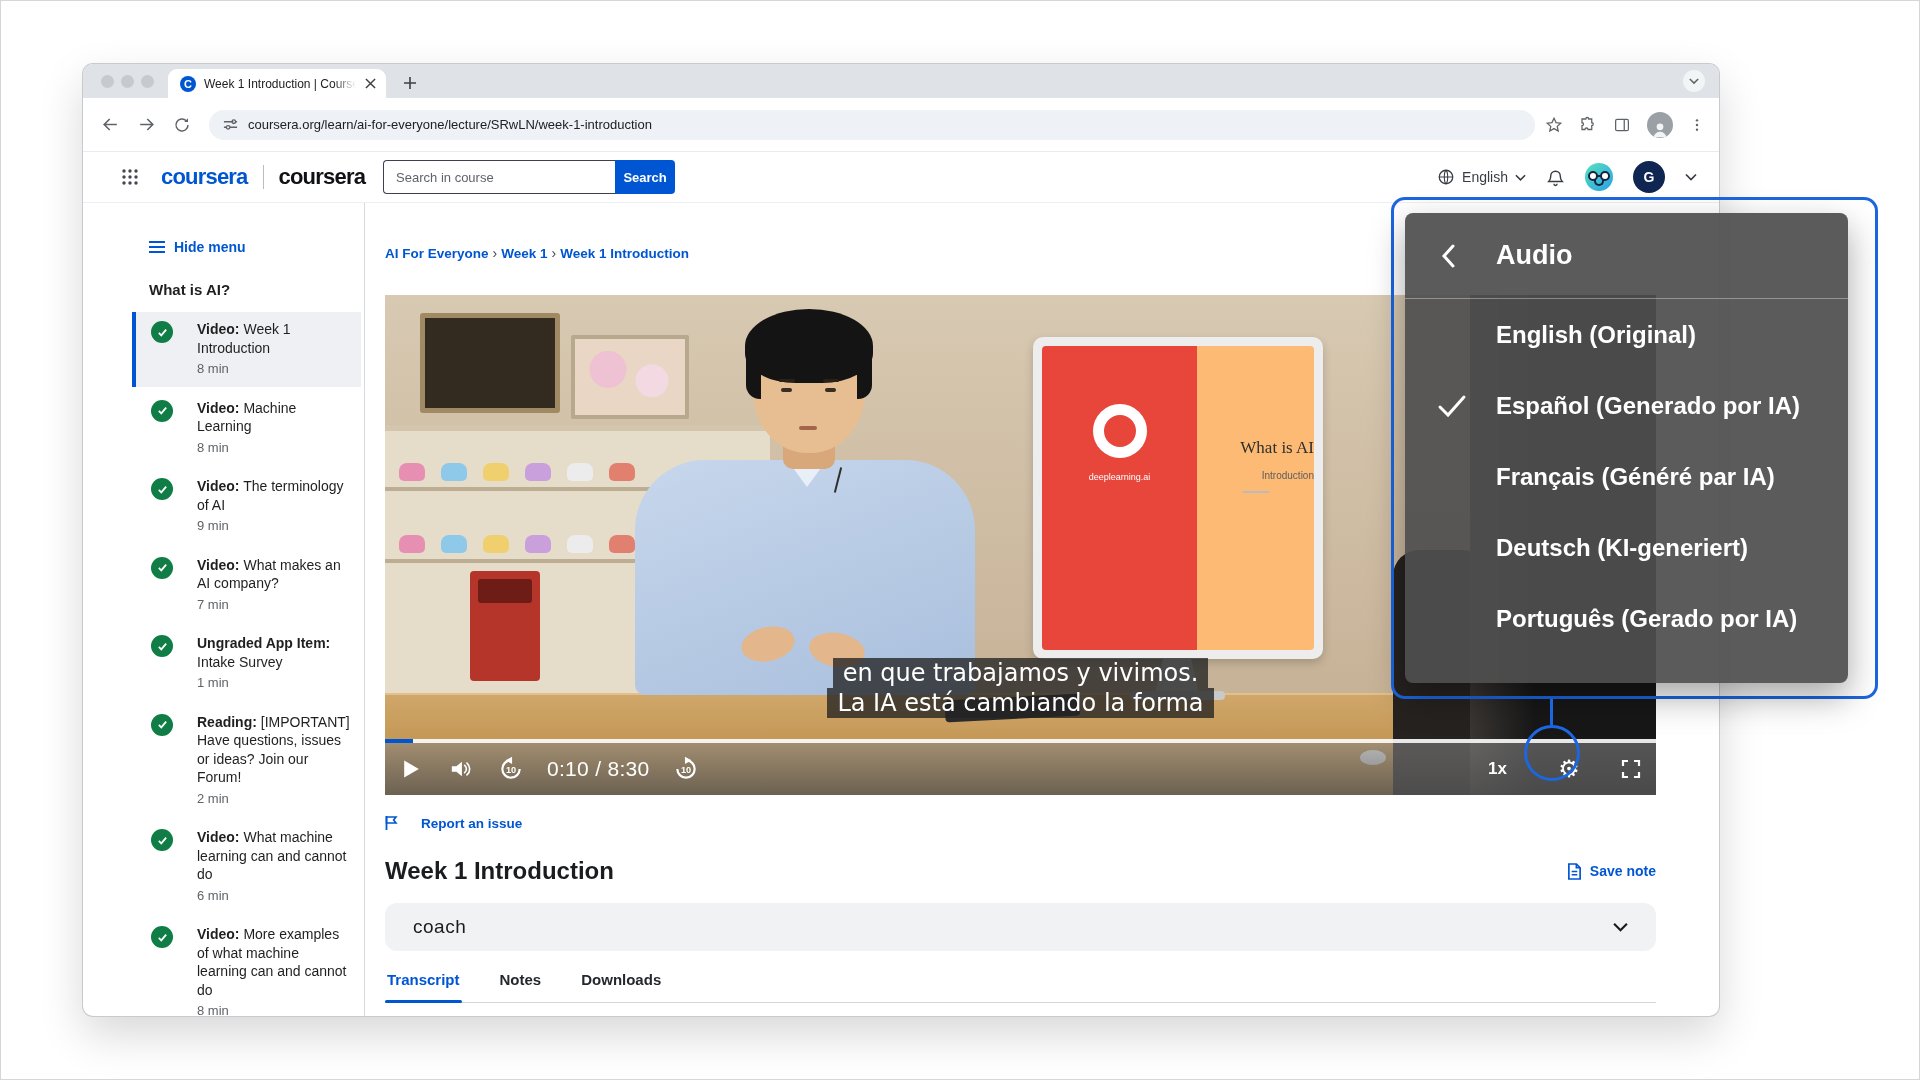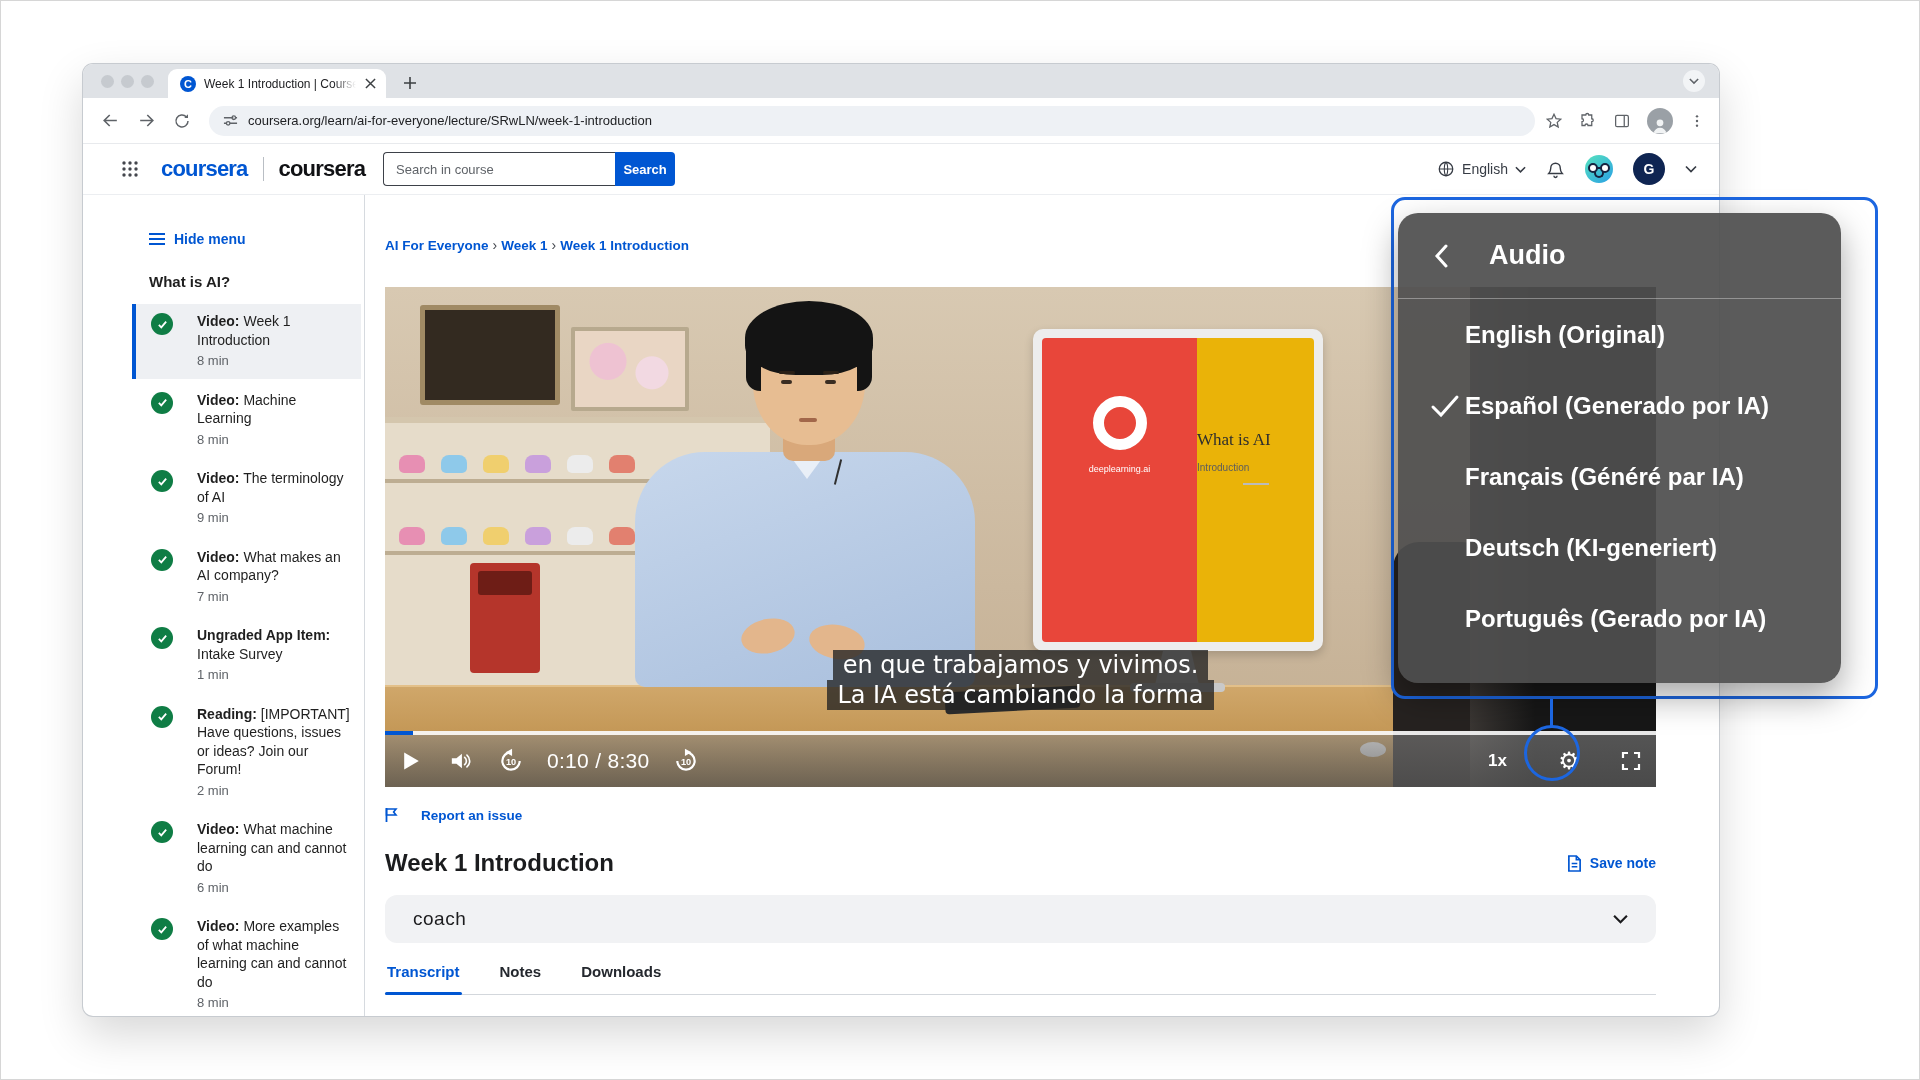--- a/index.html
+++ b/index.html
@@ -23,21 +23,21 @@
              font-size:11px; font-weight:bold; display:flex; align-items:center; justify-content:center; flex:0 0 16px;}
   .tab-title { font-size:12px; color:#202124; white-space:nowrap; overflow:hidden; width:152px; margin-left:8px;
                -webkit-mask-image:linear-gradient(90deg,#000 85%,transparent); mask-image:linear-gradient(90deg,#000 85%,transparent); }
   .tab-close { margin-left:auto; width:16px; height:16px; color:#3c4043; display:flex; align-items:center; justify-content:center;}
   .newtab { position:absolute; left:315px; top:7px; width:24px; height:24px; color:#3c4043;
             display:flex; align-items:center; justify-content:center; }
   .strip-chevron { position:absolute; right:14px; top:6px; width:22px; height:22px; border-radius:50%;
                    background:#f2f4f6; color:#5f6368; display:flex; align-items:center; justify-content:center; }
 
   
-  .toolbar { height:46px; background:#fff; display:flex; align-items:center; padding:0 14px; border-bottom:1px solid #e8eaed; }
+  .toolbar { height:54px; background:#fff; display:flex; align-items:center; padding:0 14px; border-bottom:1px solid #e8eaed; }
   .nav-ic { width:26px; height:26px; display:flex; align-items:center; justify-content:center; color:#5f6368; margin-right:10px; flex:0 0 auto;}
   .omnibox { flex:1 1 auto; height:30px; background:#eef1f5; border-radius:15px; display:flex; align-items:center;
              padding:0 14px; margin:0 10px 0 4px; min-width:0; }
   .omni-ic { color:#5f6368; margin-right:10px; display:flex; }
   .url { font-size:13px; color:#202124; white-space:nowrap; overflow:hidden; }
   .tool-right { display:flex; align-items:center; gap:16px; flex:0 0 auto; color:#5f6368;}
   .chrome-avatar { width:26px; height:26px; border-radius:50%; background:#9aa0a6; display:flex; align-items:flex-end; justify-content:center; overflow:hidden;}
 
   
   .site-header { height:51px; background:#fff; display:flex; align-items:center; padding:0 22px 0 38px; border-bottom:1px solid #eceef1; }
@@ -118,21 +118,21 @@
   .mic { position:absolute; left:452px; top:172px; width:2px; height:26px; background:#2f2f2f; transform:rotate(14deg);}
   .hand { position:absolute; background:#e3b68c; border-radius:50%; }
   .h1 { left:356px; top:332px; width:54px; height:34px; transform:rotate(-12deg);}
   .h2 { left:424px; top:338px; width:56px; height:34px; transform:rotate(10deg);}
   .monitor { position:absolute; left:648px; top:42px; width:290px; height:322px; background:#ededed; border-radius:10px; padding:9px;
              box-shadow:0 4px 10px rgba(0,0,0,.18);}
   .screen { width:100%; height:100%; display:flex; overflow:hidden; border-radius:4px; }
   .slide-red { width:57%; background:#e8463a; position:relative; }
   .ring { position:absolute; left:50%; top:58px; transform:translateX(-50%); width:54px; height:54px; border:11px solid #fff; border-radius:50%; }
   .logo-text { position:absolute; left:0; right:0; top:126px; text-align:center; color:#fff; font-size:9px; }
-  .slide-white { width:43%; background:#eab308; text-align:left; }
+  .slide-white { width:43%; background:#fdba74; text-align:right; }
   .slide-title { margin-top:92px; font-family:"Liberation Serif", serif; font-size:17px; color:#2e2e2e; }
   .slide-sub { margin-top:12px; font-size:10px; color:#5d5d5d; }
   .slide-line { width:26px; height:2px; background:#bbb; margin:10px auto 0; }
   .stand { position:absolute; left:770px; top:364px; width:44px; height:34px; background:#d6d6d6; clip-path:polygon(18% 0,82% 0,100% 100%,0 100%);}
   .stand-base { position:absolute; left:745px; top:396px; width:95px; height:9px; background:#c9c9c9; border-radius:4px;}
   .tablet { position:absolute; left:560px; top:402px; width:135px; height:22px; background:#2a2a2a; border-radius:4px; transform:rotate(-3deg);}
   .mouse { position:absolute; left:975px; top:455px; width:26px; height:15px; background:#f0f0f0; border-radius:50%;}
   .chair { position:absolute; left:1008px; top:255px; width:95px; height:245px; background:#262220; border-radius:26px 26px 0 0;}
   .dark-band { position:absolute; left:1085px; top:0; width:186px; height:500px; background:linear-gradient(90deg,#3a3633,#171717 35%);}
 
@@ -162,27 +162,27 @@
                padding:0 28px; justify-content:space-between; }
   .coach-label { font-size:19px; color:#1c1c1e; letter-spacing:.5px; }
   .tabs { margin-top:16px; display:flex; gap:36px; border-bottom:1px solid #d3d7dc; height:36px; }
   .tabbtn { font-size:15px; font-weight:bold; color:#24282e; position:relative; padding:4px 2px; }
   .tabbtn.active { color:#0056D2; }
   .tabbtn.active::after { content:""; position:absolute; left:0; right:0; bottom:-1px; height:3.5px; background:#0056D2; border-radius:2px;}
 
   
   .audio-popup { position:absolute; left:1390px; top:196px; width:487px; height:502px; border:3px solid #1c66e0;
                  border-radius:14px; z-index:40; }
-  .audio-panel { position:absolute; left:4px; top:13px; width:443px; height:470px; background:rgba(79,79,79,.93);
-                 border-radius:20px; color:#fff; box-shadow:0 14px 34px rgba(0,0,0,.35); }
+  .audio-panel { position:absolute; left:11px; top:13px; width:443px; height:470px; background:rgba(79,79,79,.93);
+                 border-radius:8px; color:#fff; box-shadow:0 14px 34px rgba(0,0,0,.35); }
   .ap-header { height:86px; display:flex; align-items:center; border-bottom:1px solid rgba(255,255,255,.35); position:relative;}
   .ap-back { position:absolute; left:36px; display:flex; }
   .ap-title { margin-left:91px; font-size:27px; font-weight:bold; }
   .ap-opt { height:71px; display:flex; align-items:center; position:relative; }
-  .ap-opt .lbl { margin-left:67px; font-size:24px; font-weight:bold; }
+  .ap-opt .lbl { margin-left:91px; font-size:24px; font-weight:bold; }
   .ap-check { position:absolute; left:32px; display:flex; }
   .gear-ring { position:absolute; left:1523px; top:724px; width:56px; height:56px; border:3px solid #1c66e0; border-radius:50%; z-index:41;}
   .gear-line { position:absolute; left:1549px; top:698px; width:3px; height:27px; background:#1c66e0; z-index:41;}
 
   svg { display:block; }
 </style>
 </head>
 <body>
 
 <div class="canvas">

